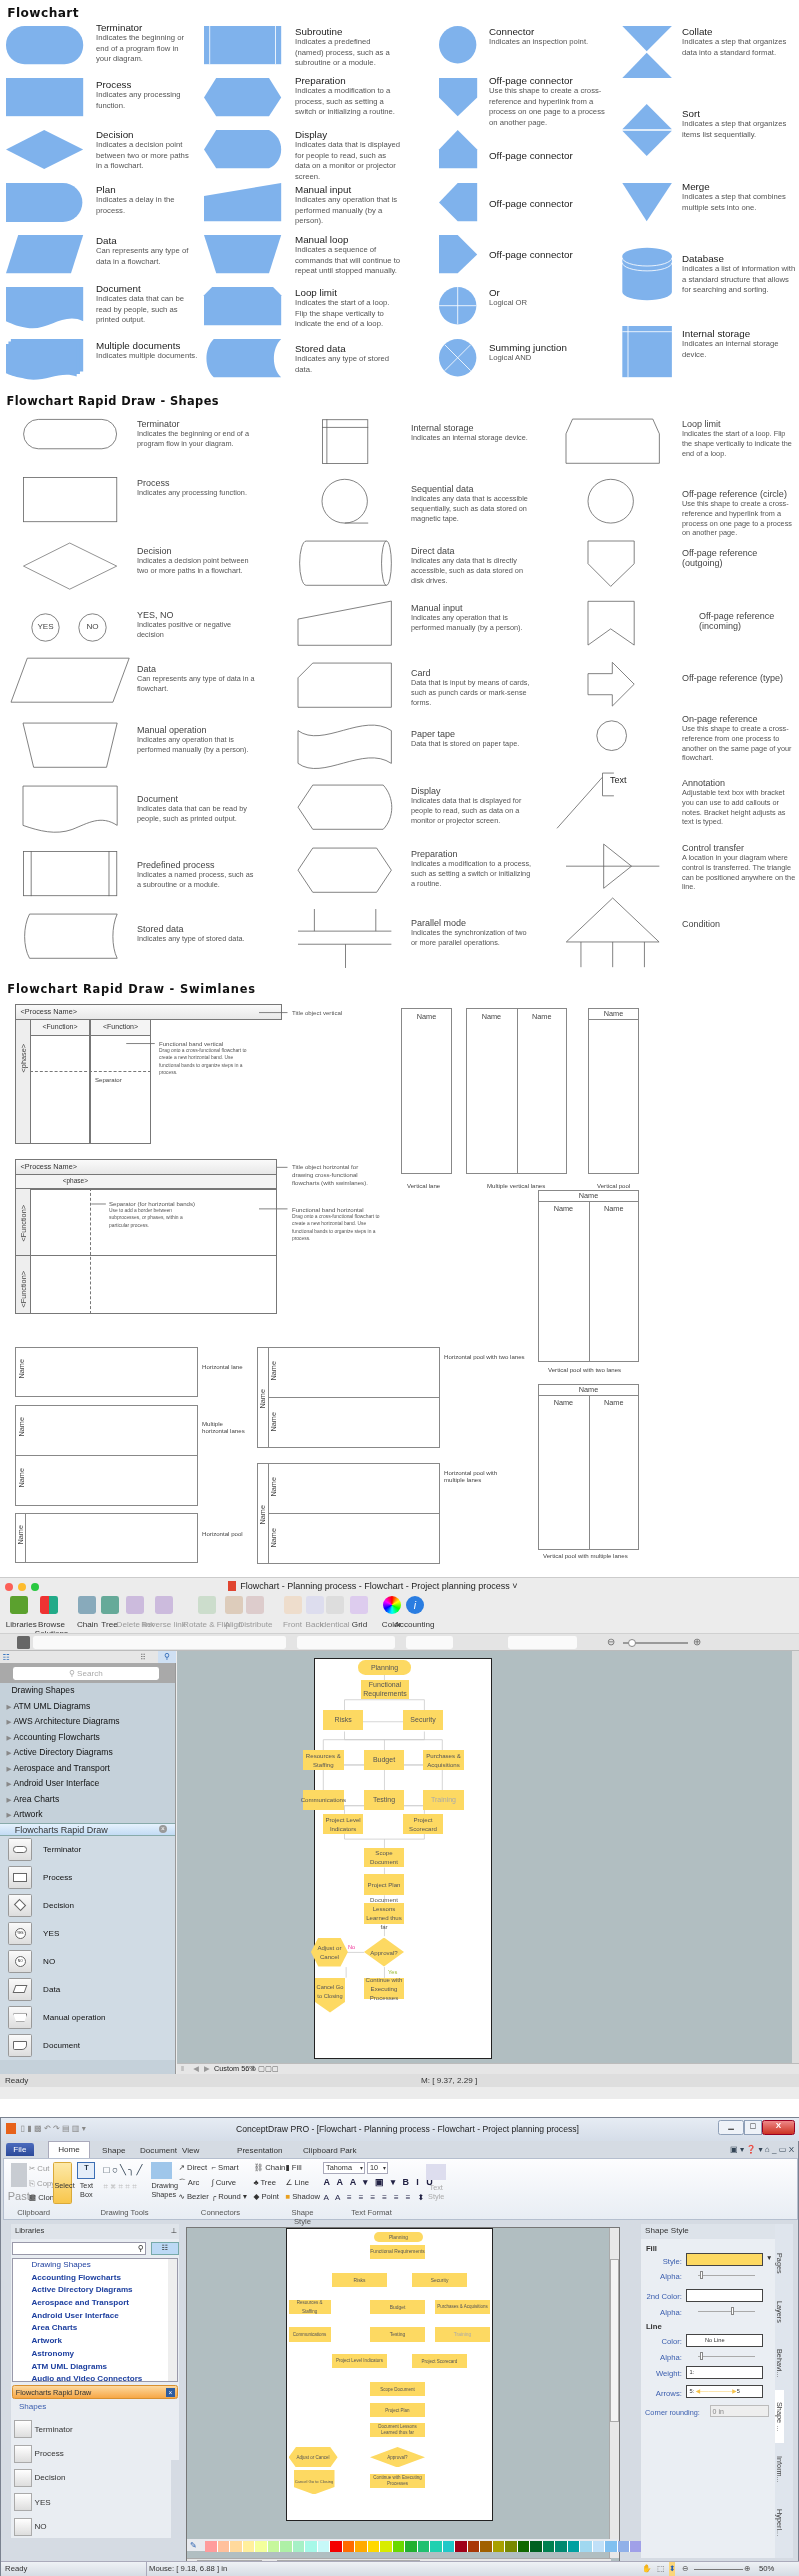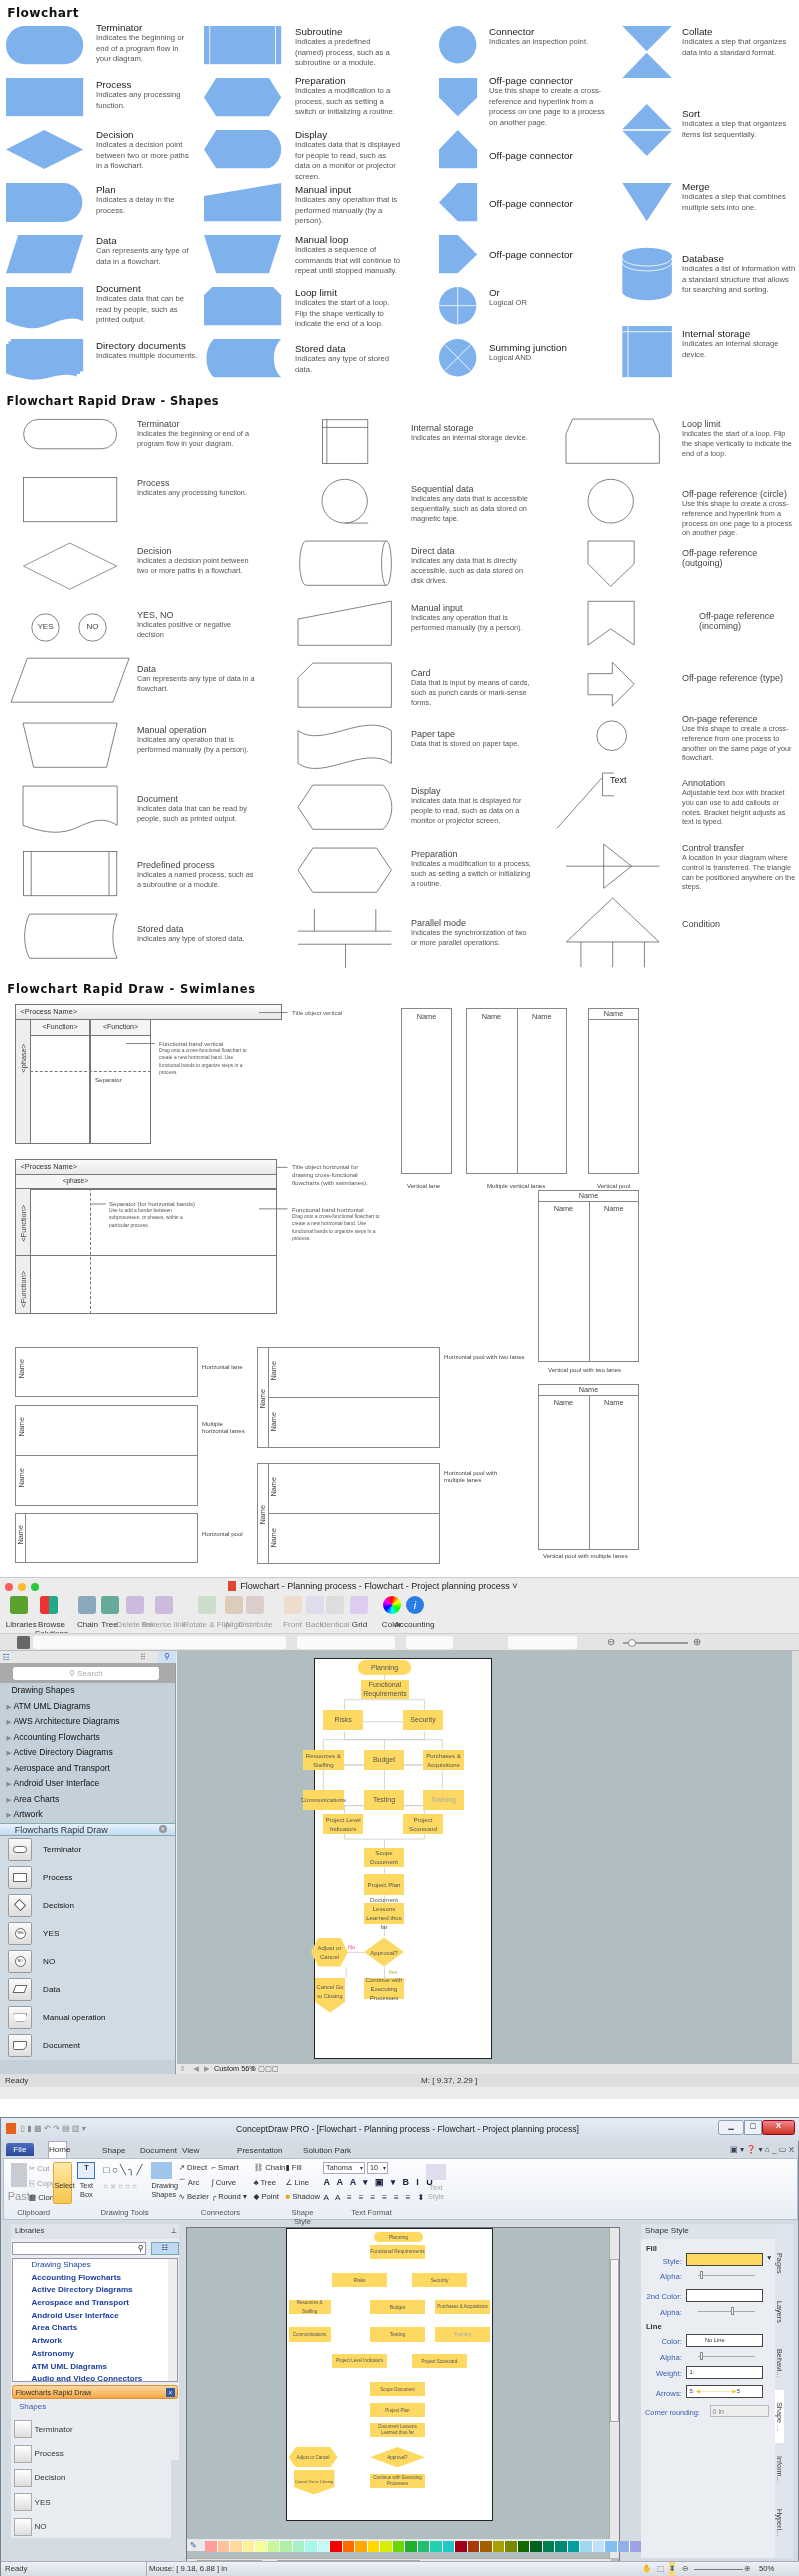--- a/index.html
+++ b/index.html
@@ -80,21 +80,21 @@
   </div>
 <div class="abs" style="left:96px;top:235px;width:98px">
     <div class="ttl">Data</div>
     <div class="dsc">Can represents any type of data in a flowchart.</div>
   </div>
 <div class="abs" style="left:96px;top:283px;width:102px">
     <div class="ttl">Document</div>
     <div class="dsc">Indicates data that can be read by people, such as printed output.</div>
   </div>
 <div class="abs" style="left:96px;top:340px;width:102px">
-    <div class="ttl">Directory documents</div>
+    <div class="ttl">Multiple documents</div>
     <div class="dsc">Indicates multiple documents.</div>
   </div>
 
 <svg style="left:204px;top:26px" width="78" height="39" viewBox="0 0 96 48">
     <rect class="bl" width="95" height="47"></rect>
     <line x1="7" y1="0" x2="7" y2="47" stroke="#fff"></line>
     <line x1="88" y1="0" x2="88" y2="47" stroke="#fff"></line>
   </svg>
 <svg style="left:204px;top:78px" width="78" height="39" viewBox="0 0 96 48">
     <polygon class="bl" points="15,0 80,0 95,24 80,47 15,47 0,24"></polygon>
@@ -439,21 +439,21 @@
 <div class="abs" style="left:682px;top:714px;width:114px">
     <div class="sttl">On-page reference</div>
     <div class="sdsc">Use this shape to create a cross-reference from one process to another on the same page of your flowchart.</div>
   </div>
 <div class="abs" style="left:682px;top:778px;width:114px">
     <div class="sttl">Annotation</div>
     <div class="sdsc">Adjustable text box with bracket you can use to add callouts or notes. Bracket height adjusts as text is typed.</div>
   </div>
 <div class="abs" style="left:682px;top:843px;width:114px">
     <div class="sttl">Control transfer</div>
-    <div class="sdsc">A location in your diagram where control is transferred. The triangle can be positioned anywhere on the steps.</div>
+    <div class="sdsc">A location in your diagram where control is transferred. The triangle can be positioned anywhere on the line.</div>
   </div>
 <div class="abs" style="left:682px;top:919px">
     <div class="sttl">Condition</div>
   </div>
 
 <div class="abs h1" style="left:7.3px;top:982px;font-size:11.4px;letter-spacing:0.8px">Flowchart Rapid Draw - Swimlanes</div>
 
 <div class="abs" style="left:14.7px;top:1004px;width:267px;height:15.5px;border:0.8px solid #777;background:linear-gradient(#fafafa,#e8e8e8);font-size:7.3px;padding:2.4px 4.9px">&lt;Process Name&gt;</div>
 <div class="abs" style="left:14.7px;top:1019px;width:16.3px;height:125px;border:0.8px solid #777;background:#eee">
     <div class="vt" style="margin-top:24.4px;margin-left:3.3px">&lt;phase&gt;</div>
@@ -758,26 +758,26 @@
   <div class="abs" style="left:0;top:0;width:798px;height:23px;background:linear-gradient(#e6ecf4,#d5dde8)">
     <span class="abs" style="left:4.9px;top:4.9px;width:9.8px;height:11.4px;background:#e7621b"></span>
     <span class="abs" style="left:19.6px;top:4.9px;font-size:8.1px;color:#888">▯ ▮ ▩ ↶ ↷ ▤ ▥ ▾</span>
     <span class="abs" style="left:235px;top:5.7px;font-size:8.6px;color:#222">ConceptDraw PRO - [Flowchart - Planning process - Flowchart - Project planning process]</span>
     <span class="abs" style="left:717px;top:2.4px;width:26px;height:14.7px;border:0.8px solid #8fa0b8;border-radius:2.4px;background:#eef2f8;font-size:7.3px;text-align:center">▁</span>
     <span class="abs" style="left:743px;top:2.4px;width:18px;height:14.7px;border:0.8px solid #8fa0b8;background:#eef2f8;font-size:7.3px;text-align:center">▢</span>
     <span class="abs" style="left:761px;top:2.4px;width:33px;height:14.7px;border:0.8px solid #902;border-radius:2.4px;background:linear-gradient(#e88,#c32);color:#fff;font-size:8.1px;text-align:center;font-weight:bold">X</span>
   </div>
 
   <div class="abs" style="left:4.9px;top:25px;width:28px;height:13px;background:linear-gradient(#4c6bbd,#2c4a9a);color:#fff;font-size:8.1px;text-align:center;line-height:13px;border-radius:2.4px 2.4px 0 0">File</div>
-  <div class="abs" style="left:47px;top:23px;width:19px;height:17px;background:#fff;border:0.8px solid #aab;border-bottom:none;font-size:8.1px;text-align:center;line-height:16.3px">Home</div>
+  <div class="abs" style="left:47px;top:23px;width:42px;height:17px;background:#fff;border:0.8px solid #aab;border-bottom:none;font-size:8.1px;text-align:center;line-height:16.3px">Home</div>
   <div class="rb-tab" style="left:101px">Shape</div>
   <div class="rb-tab" style="left:139px">Document</div>
   <div class="rb-tab" style="left:181px">View</div>
   <div class="rb-tab" style="left:236px">Presentation</div>
-  <div class="rb-tab" style="left:302px">Solution Park</div>
+  <div class="rb-tab" style="left:302px">Clipboard Park</div>
   <div class="abs" style="left:729px;top:26px;font-size:8.1px;color:#345">▣ ▾ ❓ ▾ ⌂ _ ▭ X</div>
 
   <div class="abs" style="left:2.4px;top:40px;width:795px;height:62px;background:linear-gradient(#fdfdfe,#e8edf4);border:0.8px solid #b5bfcf">
     <div class="abs" style="left:6.5px;top:4.1px;width:16.3px;height:24.4px;background:#c8ccd2"></div>
     <div class="abs" style="left:3.3px;top:31px;font-size:11px;color:#999">Paste</div>
     <div class="abs" style="left:24.4px;top:4.9px;font-size:7.7px;color:#999">✂ <span>Cut</span></div>
     <div class="abs" style="left:24.4px;top:19.6px;font-size:7.7px;color:#999">⎘ <span>Copy</span></div>
     <div class="abs" style="left:24.4px;top:34px;font-size:7.7px;color:#333">▦ <span>Clone</span> ▾</div>
     <div class="abs" style="left:49px;top:3.3px;width:19px;height:42px;background:linear-gradient(#fde9a8,#f8c64b);border:0.8px solid #d9a93a;border-radius:1.6px;font-size:7.3px;text-align:center;padding-top:18px"><span>Select</span></div>
     <div class="abs" style="left:73px;top:3.3px;width:18px;font-size:7.3px;text-align:center"><div style="height:16.3px;border:0.8px solid #3c6eb4;background:#e4edf9;margin-bottom:2.4px;font-weight:bold;color:#234">T</div><span>Text Box</span></div>

